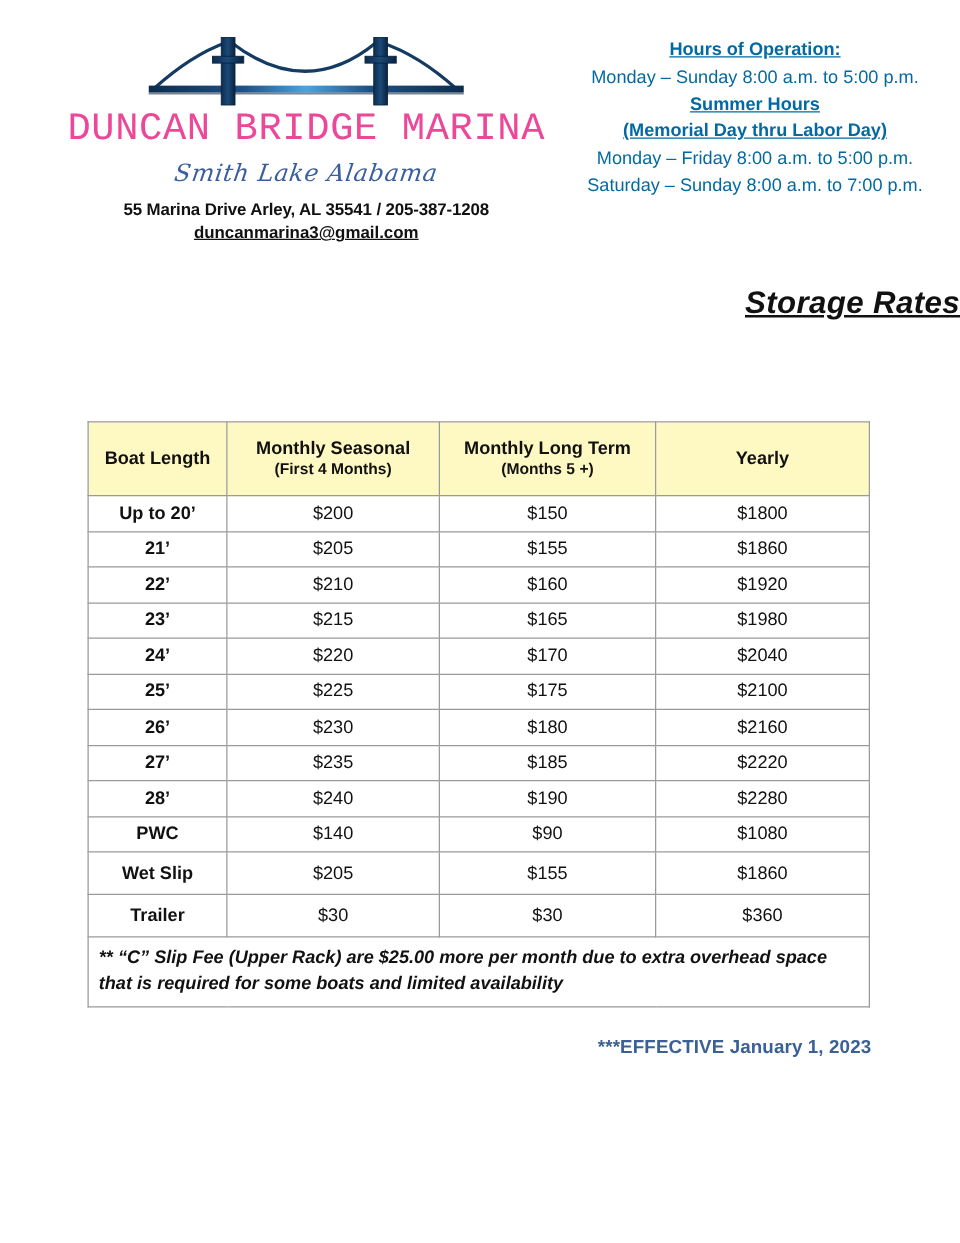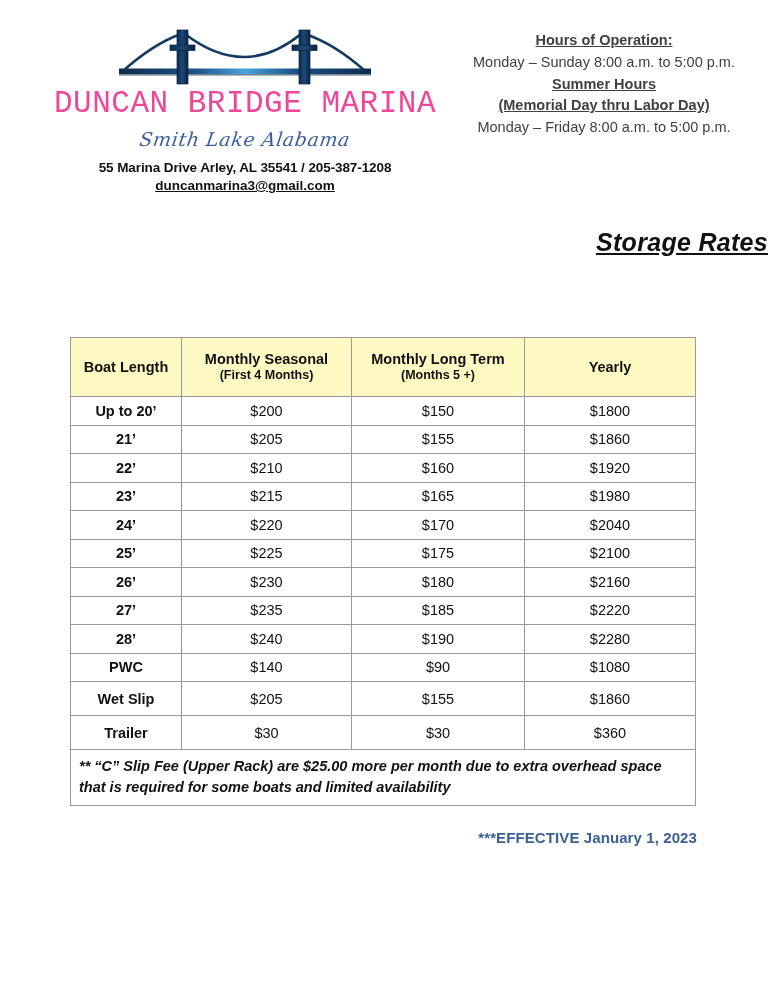--- a/index.html
+++ b/index.html
@@ -78,21 +78,21 @@
   }
 
   .hours-block {
     position: absolute;
     left: 440px;
     top: 30px;
     width: 328px;
     text-align: center;
     font-size: 14.5px;
     line-height: 1.5;
-    color: #404040;
+    color: #0369a1;
   }
   .hours-block .hd {
     font-weight: bold;
     text-decoration: underline;
   }
   .hours-block .ln { font-weight: normal; }
 
   
   .page-title {
     position: absolute;
@@ -267,20 +267,21 @@
     <div class="brand-address">55 Marina Drive Arley, AL 35541 / 205-387-1208</div>
     <div class="brand-email">duncanmarina3@gmail.com</div>
   </div>
 
   <div class="hours-block">
     <div class="hd">Hours of Operation:</div>
     <div class="ln">Monday – Sunday 8:00 a.m. to 5:00 p.m.</div>
     <div class="hd">Summer Hours</div>
     <div class="hd">(Memorial Day thru Labor Day)</div>
     <div class="ln">Monday – Friday 8:00 a.m. to 5:00 p.m.</div>
+    <div class="ln">Saturday – Sunday 8:00 a.m. to 7:00 p.m.</div>
   </div>
 </div>
 
 <div class="page-title">Storage Rates</div>
 
 <table class="rates-table">
   <colgroup>
     <col style="width:111px">
     <col style="width:170px">
     <col style="width:173px">

